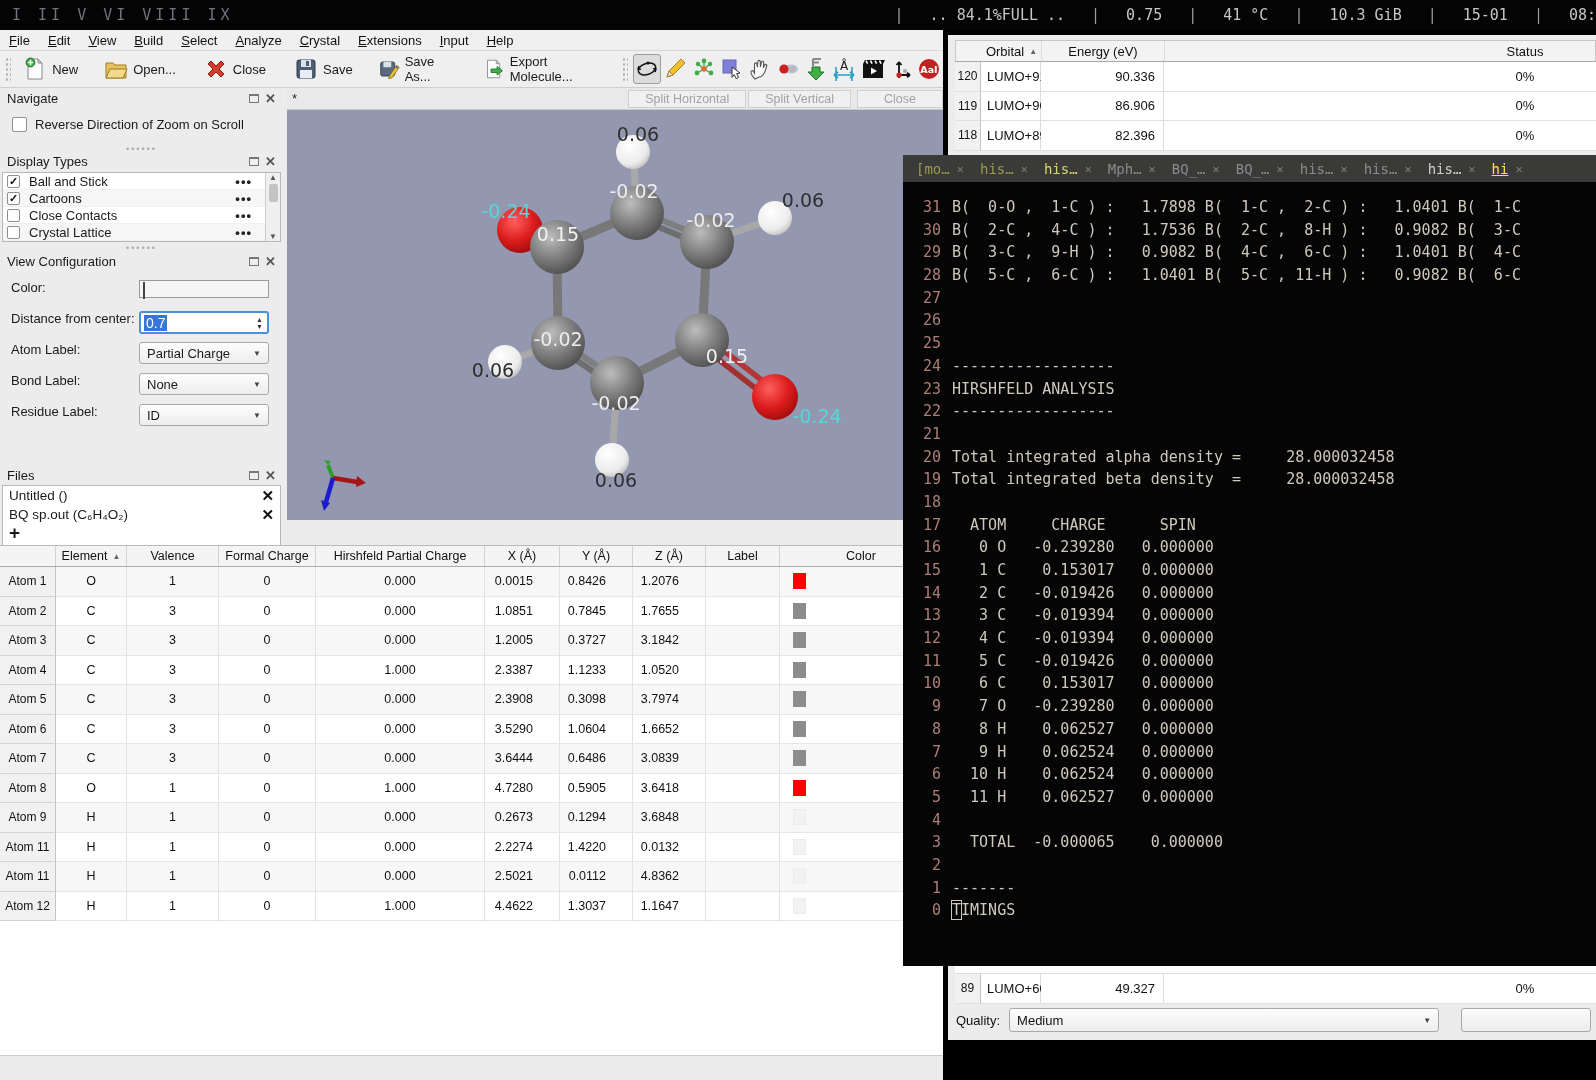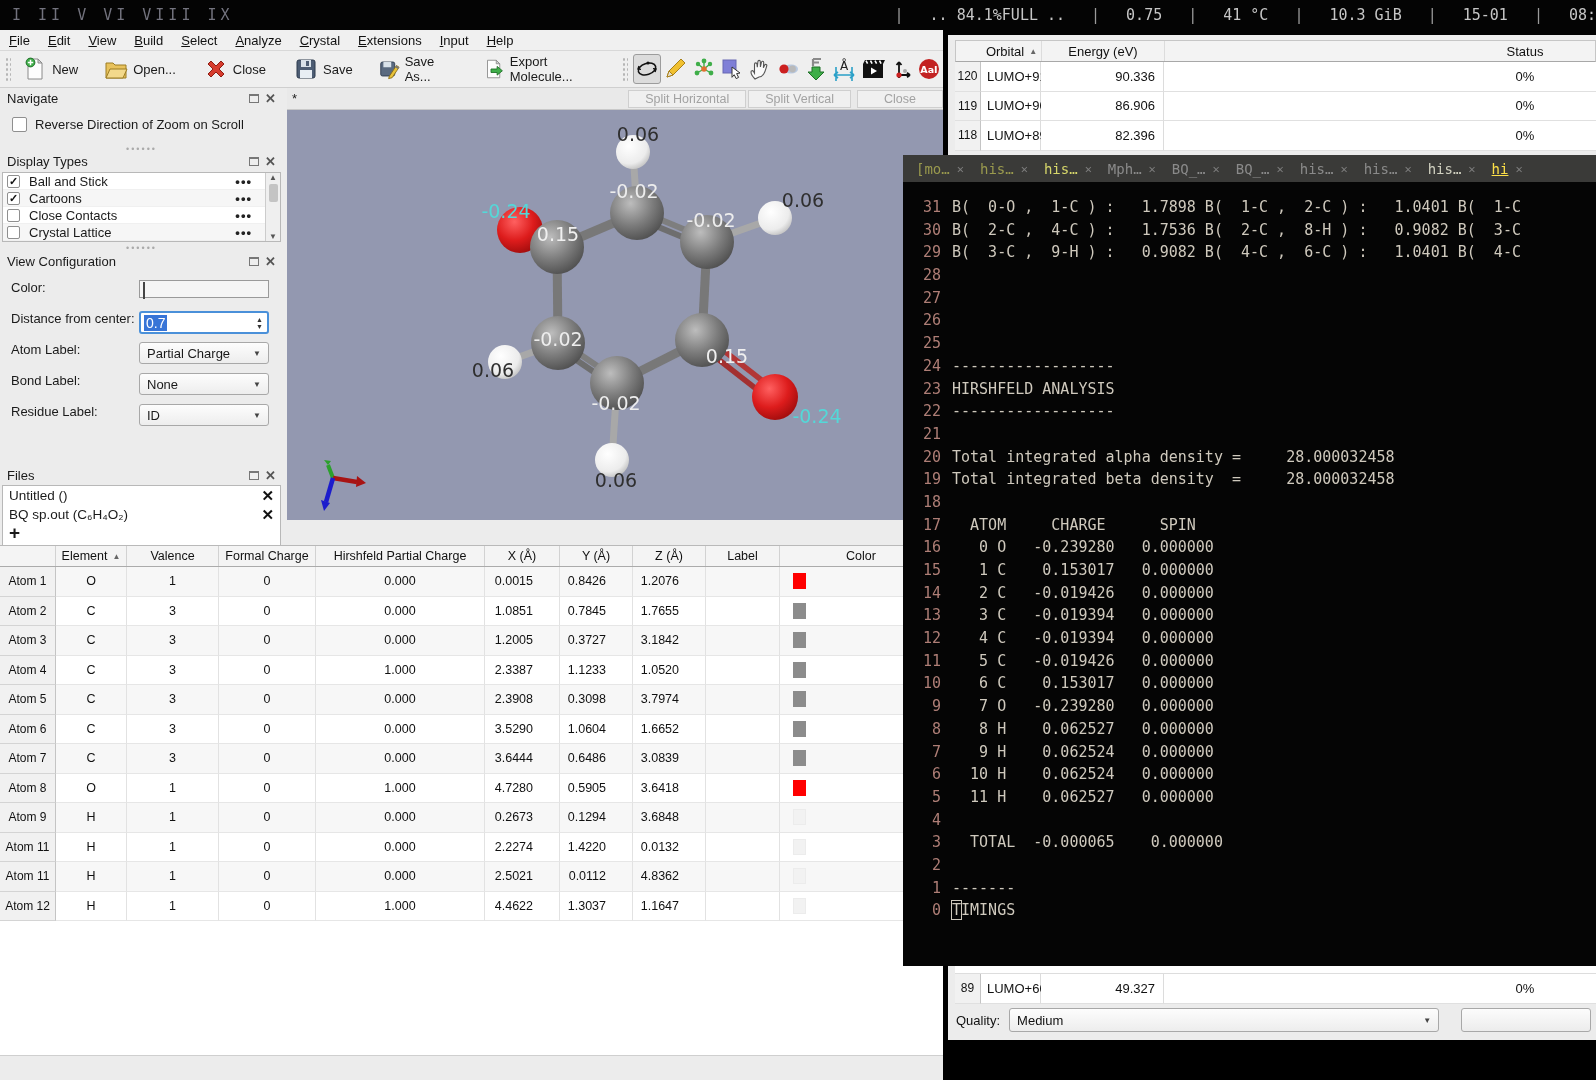--- a/index.html
+++ b/index.html
@@ -759,21 +759,21 @@
         </div>
         <div class="term-tab">
           <span style="color: #fde047; text-decoration: underline;">hi</span>
           <span class="x">✕</span>
         </div>
       </div>
     <div id="term-body">
         <div class="tline"><span class="num">31</span><span class="txt">B(  0-O ,  1-C ) :   1.7898 B(  1-C ,  2-C ) :   1.0401 B(  1-C</span></div>
         <div class="tline"><span class="num">30</span><span class="txt">B(  2-C ,  4-C ) :   1.7536 B(  2-C ,  8-H ) :   0.9082 B(  3-C</span></div>
         <div class="tline"><span class="num">29</span><span class="txt">B(  3-C ,  9-H ) :   0.9082 B(  4-C ,  6-C ) :   1.0401 B(  4-C</span></div>
-        <div class="tline"><span class="num">28</span></div>
+        <div class="tline"><span class="num">28</span><span class="txt">B(  5-C ,  6-C ) :   1.0401 B(  5-C , 11-H ) :   0.9082 B(  6-C</span></div>
         <div class="tline"><span class="num">27</span><span class="txt"></span></div>
         <div class="tline"><span class="num">26</span><span class="txt"></span></div>
         <div class="tline"><span class="num">25</span><span class="txt"></span></div>
         <div class="tline"><span class="num">24</span><span class="txt">------------------</span></div>
         <div class="tline"><span class="num">23</span><span class="txt">HIRSHFELD ANALYSIS</span></div>
         <div class="tline"><span class="num">22</span><span class="txt">------------------</span></div>
         <div class="tline"><span class="num">21</span><span class="txt"></span></div>
         <div class="tline"><span class="num">20</span><span class="txt">Total integrated alpha density =     28.000032458</span></div>
         <div class="tline"><span class="num">19</span><span class="txt">Total integrated beta density  =     28.000032458</span></div>
         <div class="tline"><span class="num">18</span><span class="txt"></span></div>

